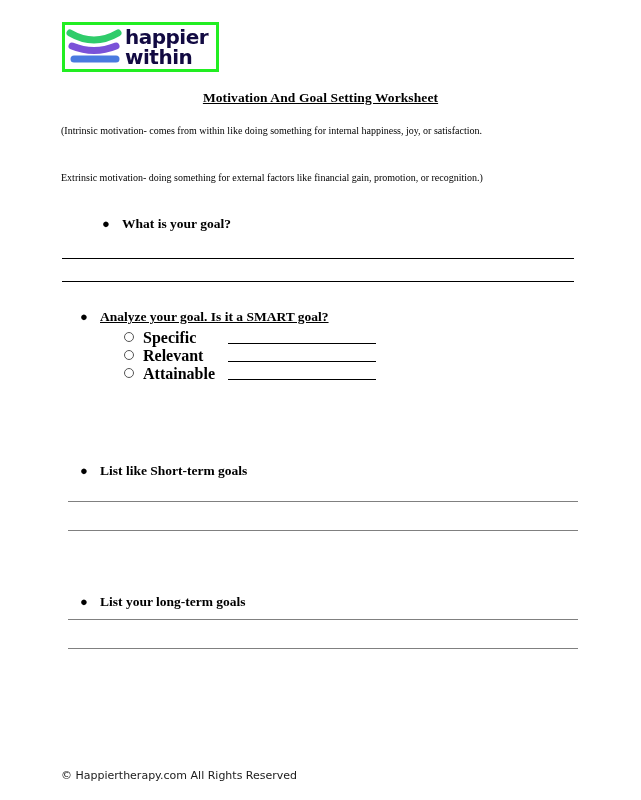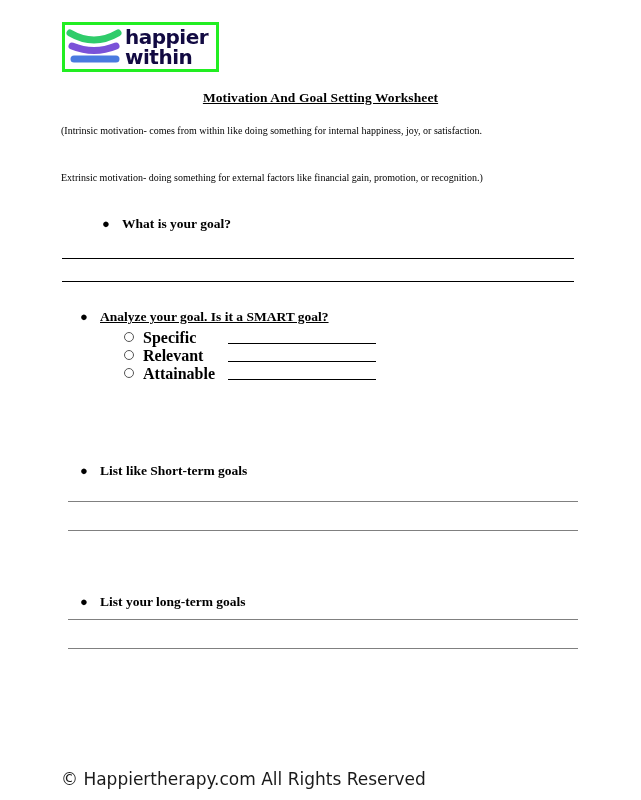--- a/index.html
+++ b/index.html
@@ -156,21 +156,21 @@
     border-bottom: 1.5px solid #000000;
     height: 12px;
   }
 
   
   .footer {
     position: absolute;
     left: 61px;
     top: 769px;
     font-family: "DejaVu Sans", "Liberation Sans", sans-serif;
-    font-size: 17px;
+    font-size: 11px;
     color: #1a1a1a;
     white-space: nowrap;
   }
 </style>
 </head>
 <body>
 
 <div class="logo-box">
   <div class="logo-mark">
     <svg width="57" height="44" viewBox="0 0 57 44" xmlns="http://www.w3.org/2000/svg">

